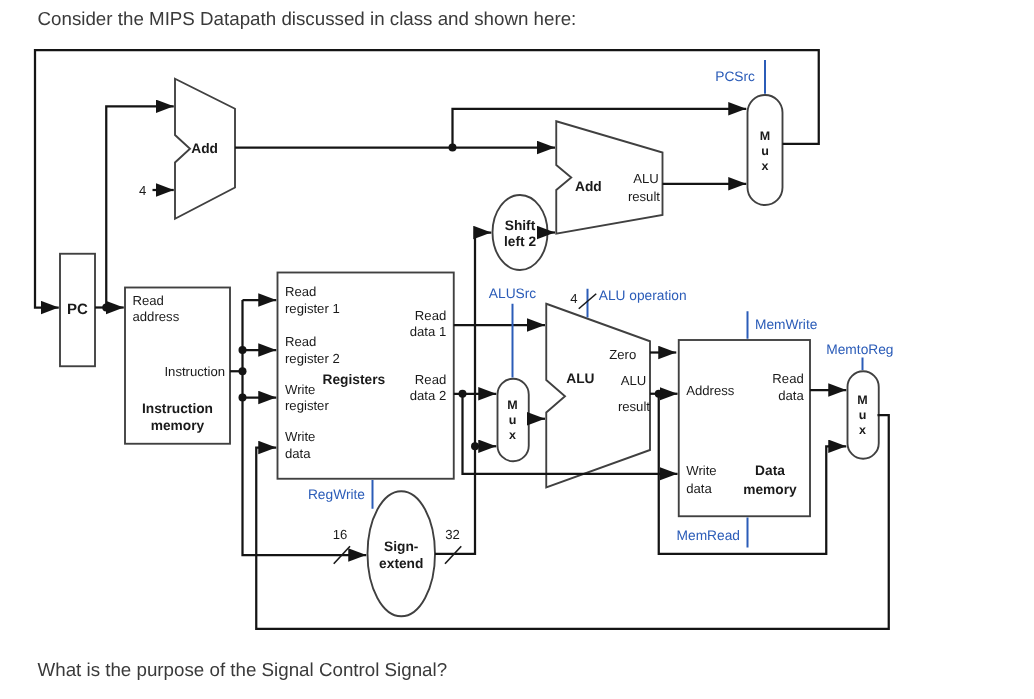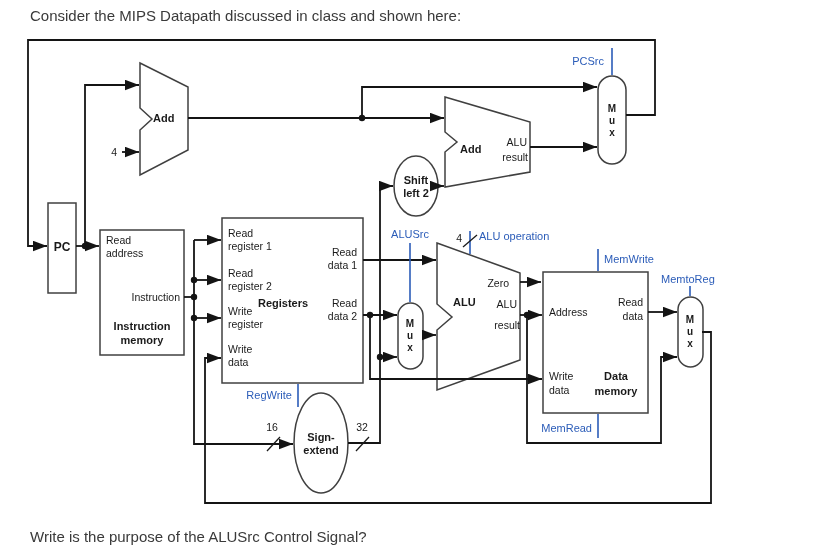--- a/index.html
+++ b/index.html
@@ -190,13 +190,13 @@
   </g>
 
   <g>
     <path class="slash" d="M267,451 L280,437"></path>
     <text class="num" x="272" y="431" text-anchor="middle">16</text>
     <path class="slash" d="M356,451 L369,437"></path>
     <text class="num" x="362" y="431" text-anchor="middle">32</text>
   </g>
 </svg>
 
-<div class="caption" id="question">Write is the purpose of the ALUSrc Control Signal?</div>
+<div class="caption" id="question">What is the purpose of the Signal Control Signal?</div>
 
 </body></html>

